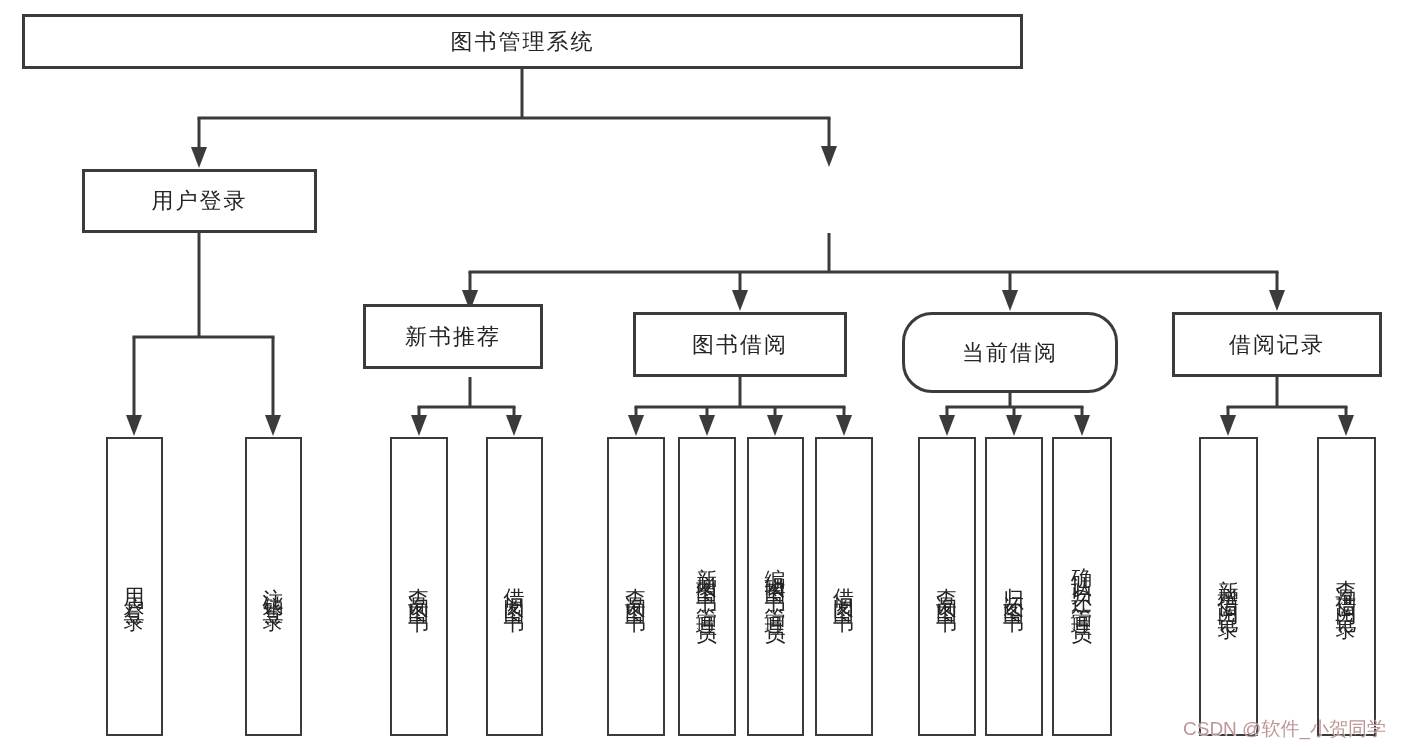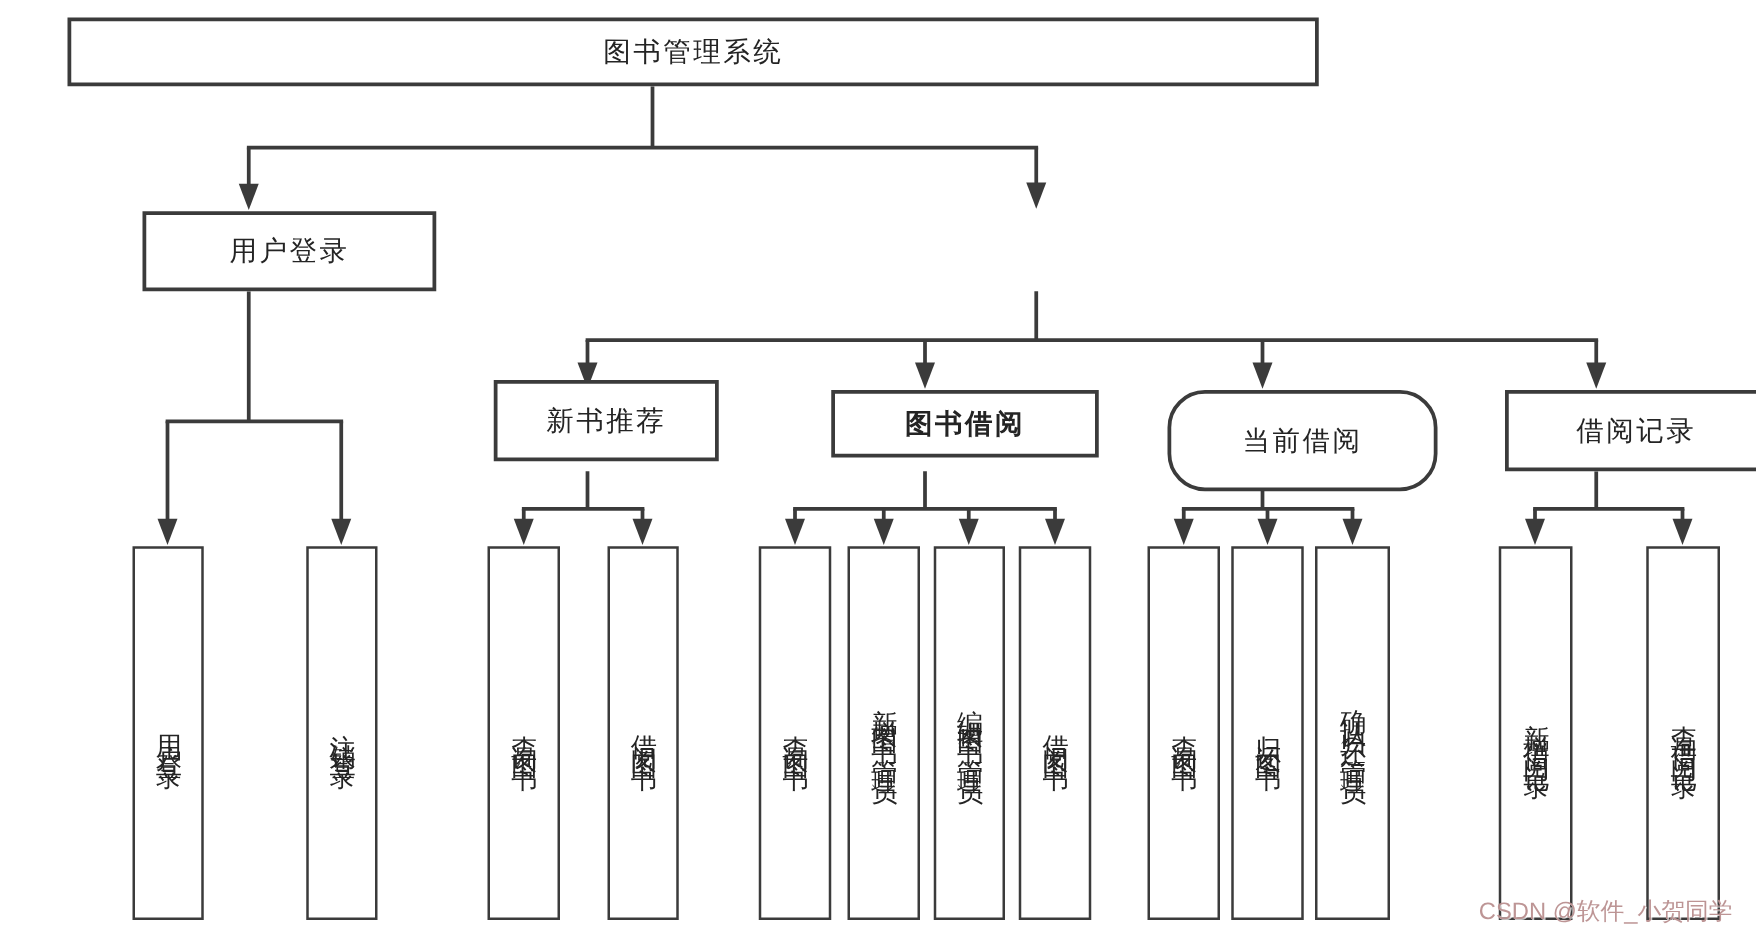--- a/index.html
+++ b/index.html
@@ -21,21 +21,20 @@
     box-sizing: border-box;
     background: #ffffff;
     border: 3px solid #3b3b3b;
     display: flex;
     align-items: center;
     justify-content: center;
     font-size: 22px;
     letter-spacing: 2px;
     color: #242424;
     white-space: nowrap;
-    margin-left: 32px;
   }
   .leaf {
     position: absolute;
     box-sizing: border-box;
     background: #ffffff;
     border: 2.5px solid #3b3b3b;
     top: 437px;
     height: 299px;
     display: flex;
     align-items: center;
@@ -47,21 +46,21 @@
     font-size: 21px;
     letter-spacing: 8px;
     color: #242424;
     white-space: nowrap;
   }
   
   #root-box  { left: 22px;  top: 14px;  width: 1001px; height: 55px; }
   #l2-login  { left: 82px;  top: 169px; width: 235px;  height: 64px; }
   #l2-manage { left: 712px; top: 168px; width: 235px;  height: 65px; }
   #l3-recommend { left: 363px;  top: 304px; width: 180px; height: 65px; }
-  #l3-borrow    { left: 633px;  top: 312px; width: 214px; height: 54px; font-weight: bold; }
+  #l3-borrow    { left: 633px;  top: 312px; width: 214px; height: 65px; }
   #l3-current   { left: 902px;  top: 312px; width: 216px; height: 81px; border-radius: 30px; }
   #l3-records   { left: 1172px; top: 312px; width: 210px; height: 65px; }
   
   #leaf-a1 { left: 106px;  width: 57px; }
   #leaf-a2 { left: 245px;  width: 57px; }
   #leaf-b1 { left: 390px;  width: 58px; }
   #leaf-b2 { left: 486px;  width: 57px; }
   #leaf-c1 { left: 607px;  width: 58px; }
   #leaf-c2 { left: 678px;  width: 58px; }
   #leaf-c3 { left: 747px;  width: 57px; }

